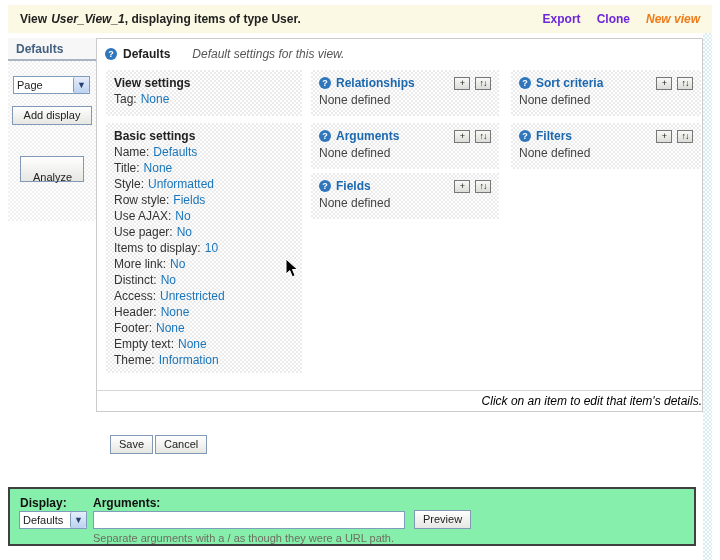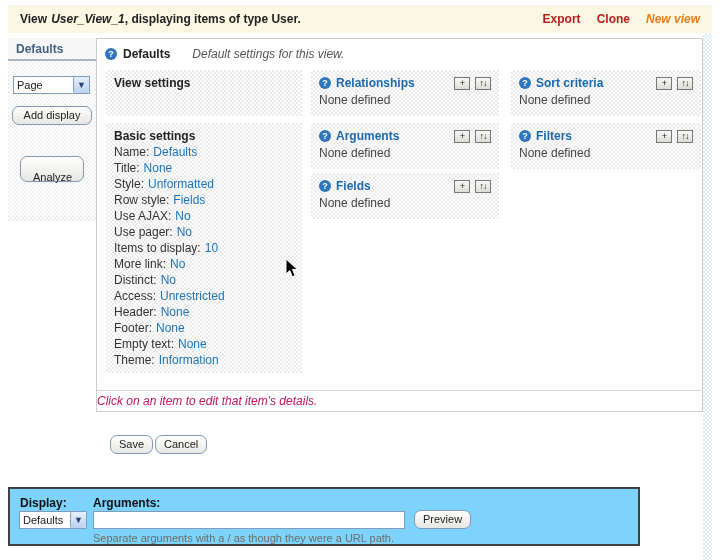--- a/index.html
+++ b/index.html
@@ -9,62 +9,62 @@
   .checker { background-image: conic-gradient(#ebebeb 25%, #ffffff 25% 50%, #ebebeb 50% 75%, #ffffff 75%); background-size:4px 4px; }
   .checker-lite { background-image: conic-gradient(#f0f0f0 25%, #ffffff 25% 50%, #f0f0f0 50% 75%, #ffffff 75%); background-size:4px 4px; }
   .checker-blue { background-image: conic-gradient(#d9ecf4 25%, #fbfdfe 25% 50%, #d9ecf4 50% 75%, #fbfdfe 75%); background-size:4px 4px; }
 
   
   .header-bar { position:absolute; left:8px; top:5px; width:704px; height:28px; background:#fbf8e4; display:flex; align-items:center; padding:0 12px; }
   .header-title { font-weight:bold; color:#222; }
   .header-title .vname { font-style:italic; }
   .header-title .pfx { margin-right:4px;margin-top:24px; }
   .header-links { margin-left:auto; display:flex; gap:16px; }
-  .hlink { font-weight:bold; color:#b91c1c; }
+  .hlink { font-weight:bold; color:#6d28d9; }
   .hlink.new-view { color:#ee7b19; font-style:italic; }
 
   
   .right-strip { position:absolute; left:703px; top:25px; width:9px; height:535px; }
 
   
   .sidebar { position:absolute; left:8px; top:38px; width:88px; }
   .sidebar-tab { height:23px; line-height:22px; padding-left:8px; font-weight:bold; color:#44617f; background:#f7f7f7; border-bottom:2px solid #aab3bf; }
   .sidebar-body { position:relative; height:160px; }
 
   
   .fselect { position:absolute; display:flex; align-items:center; height:18px; background:#fff; border:1px solid #7f9db9; font-size:11px; color:#222; cursor:default; }
   .fselect .txt { flex:1; padding-left:3px; overflow:hidden; white-space:nowrap; }
   .fselect .arrow-btn { width:16px; height:16px; background:linear-gradient(#e6eefb,#bcd2f0); border-left:1px solid #7f9db9; border-radius:2px; display:flex; align-items:center; justify-content:center; color:#26426f; font-size:9px; line-height:1; }
 
   
-  .btn { position:absolute; height:19px; border:1px solid #8299b5; border-radius:7px; background:linear-gradient(#ffffff,#e6e6e2); font-family:"Liberation Sans",sans-serif; font-size:11px; color:#222; padding:0 8px; text-align:center; line-height:17px; cursor:pointer; }
+  .btn { position:absolute; height:19px; border:1px solid #8299b5; border-radius:0; background:linear-gradient(#ffffff,#e6e6e2); font-family:"Liberation Sans",sans-serif; font-size:11px; color:#222; padding:0 8px; text-align:center; line-height:17px; cursor:pointer; }
 
   
   .main-panel { position:absolute; left:96px; top:38px; width:607px; height:374px; border:1px solid #cccccc; background:#fff; }
   .main-head { position:absolute; left:8px; top:8px; display:flex; align-items:center; gap:6px; }
   .main-head .ttl { font-weight:bold; color:#222; }
   .main-head .sub { font-style:italic; color:#555; margin-left:16px; }
 
   .help-icon { display:inline-flex; width:12px; height:12px; border-radius:50%; background:#2f76bc; color:#fff; font-size:9px; font-weight:bold; align-items:center; justify-content:center; line-height:1; cursor:pointer; flex:none; }
 
   .box { position:absolute; padding:5px 8px; }
   .box-head { display:flex; align-items:center; gap:5px; height:16px; }
   .box-title-dark { font-weight:bold; color:#222; }
   .box-link { font-weight:bold; color:#1c68af; }
   .flex-sp { flex:1; }
   .mini-btn { width:16px; height:13px; border:1px solid #777; background:linear-gradient(#f8f8f6,#dcdcd8); font-size:9px; line-height:11px; text-align:center; color:#222; cursor:pointer; letter-spacing:-1px; flex:none; }
   .box-empty { margin-top:2px; color:#444; }
   .setting-row { line-height:16px; white-space:nowrap; }
   .s-lbl { color:#333; }
   .s-val { color:#1a75bb; margin-left:4px; }
 
-  .panel-hint { position:absolute; left:0; right:0; bottom:0; height:21px; border-top:1px solid #d5d5d5; text-align:left; font-style:italic; color:#be185d; line-height:20px; }
-
-  
-  .preview-panel { position:absolute; left:8px; top:487px; width:632px; height:59px; border:2px solid #404040; background:#7dd3fc; }
+  .panel-hint { position:absolute; left:0; right:0; bottom:0; height:21px; border-top:1px solid #d5d5d5; text-align:right; font-style:italic; color:#000000; line-height:20px; }
+
+  
+  .preview-panel { position:absolute; left:8px; top:487px; width:688px; height:59px; border:2px solid #404040; background:#86efac; }
   .pv-label { position:absolute; top:7px; font-weight:bold; color:#111; }
   .pv-input { position:absolute; left:83px; top:22px; width:312px; height:18px; border:1px solid #7f9db9; font-size:11px; padding:1px 3px; background:#fff; font-family:"Liberation Sans",sans-serif; }
   .pv-help { position:absolute; left:83px; top:43px; color:#6e6e60; font-size:11px; }
 
   .cursor { position:absolute; left:285px; top:258px; pointer-events:none; }
 </style>
 </head>
 <body>
 
 <div class="right-strip checker-blue"></div>
@@ -95,20 +95,23 @@
 <div class="main-panel">
   <div class="main-head">
     <span class="help-icon">?</span>
     <span class="ttl">Defaults</span>
     <span class="sub">Default settings for this view.</span>
   </div>
 
   <div class="box checker" style="left:9px; top:31px; width:196px; height:46px;">
     <div class="box-head">
       <span class="box-title-dark">View settings</span>
+    </div>
+    <div class="setting-row">
+      <span class="s-lbl">Tag:</span><a class="s-val">None</a>
     </div>
   </div>
 
   <div class="box checker" style="left:9px; top:84px; width:196px; height:250px;">
     <div class="box-head">
       <span class="box-title-dark">Basic settings</span>
     </div>
     <div class="setting-row"><span class="s-lbl">Name:</span><a class="s-val">Defaults</a></div>
     <div class="setting-row"><span class="s-lbl">Title:</span><a class="s-val">None</a></div>
     <div class="setting-row"><span class="s-lbl">Style:</span><a class="s-val">Unformatted</a></div>

